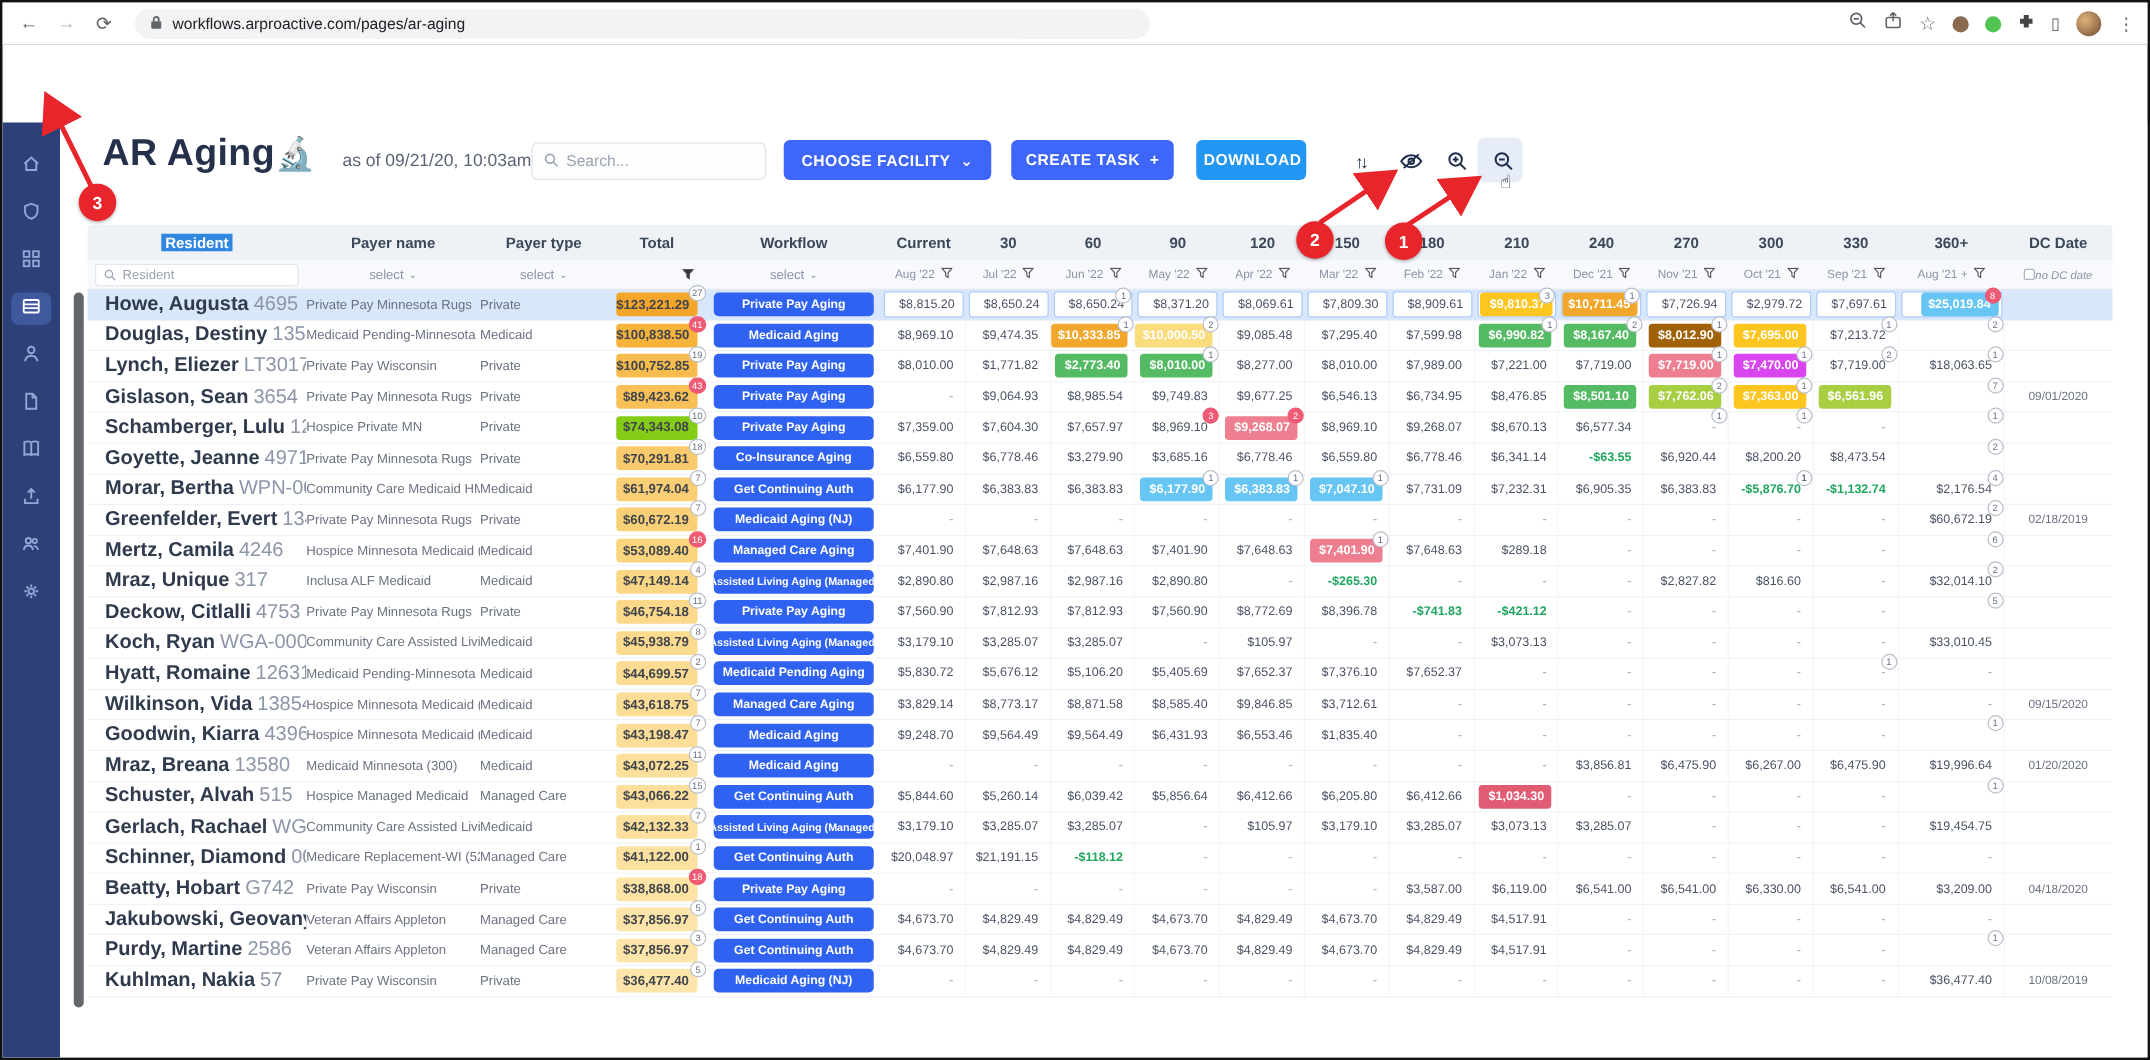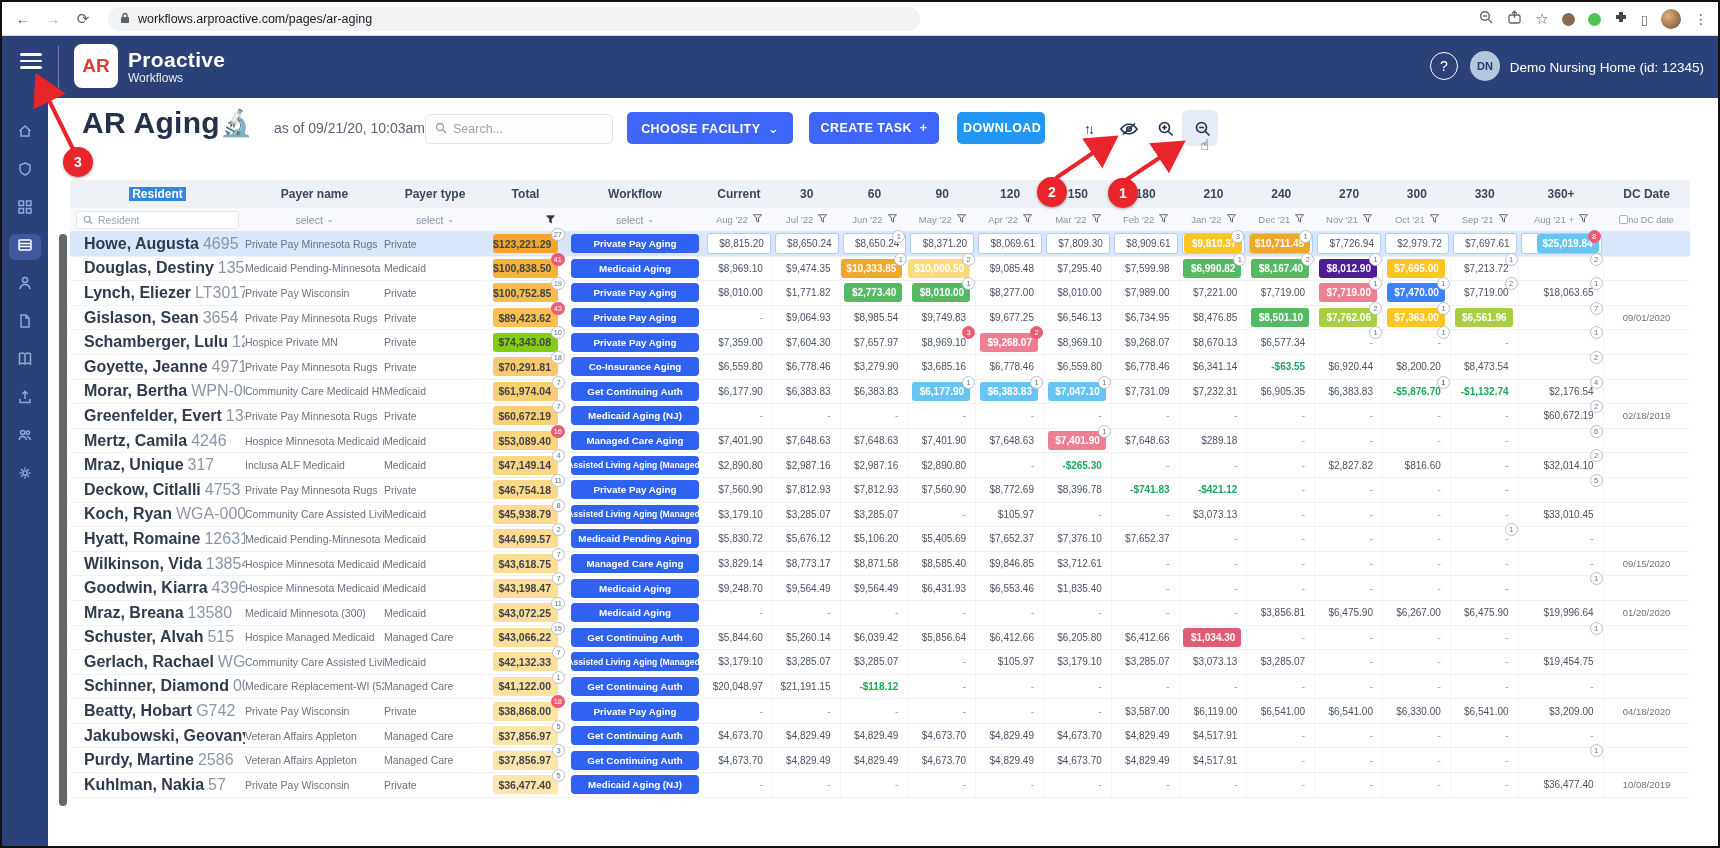--- a/index.html
+++ b/index.html
@@ -56,21 +56,21 @@
   .tablewrap{position:absolute;left:22px;top:82px;}
   .thead,.tfilter,.trow{display:grid;}
   .thead{background:#eef1f6;height:28px;align-items:center;border-radius:3px 3px 0 0;}
   .thead .hc{font-size:12px;font-weight:bold;color:#3c4858;text-align:center;cursor:pointer;}
   .selmark{background:#3186e0;color:#fff;padding:0 3px;}
   .tfilter{background:#f7f9fc;height:24px;align-items:center;border-bottom:1px solid #e4e9f0;}
   .fsearch{margin:0 6px;height:18px;background:#fff;border:1px solid #e2e7ee;border-radius:3px;display:flex;align-items:center;gap:5px;padding:0 6px;color:#9aa3b2;font-size:10.5px;}
   .fsel{display:flex;align-items:center;justify-content:center;gap:4px;color:#8a94a6;font-size:10.5px;cursor:pointer;}
   .ffun{display:flex;align-items:center;justify-content:flex-end;padding-right:10px;cursor:pointer;}
   .fmon{display:flex;align-items:center;justify-content:center;gap:5px;color:#8a94a6;font-size:9.5px;white-space:nowrap;cursor:pointer;}
-  .fdc{display:flex;align-items:center;justify-content:center;gap:0;color:#8a94a6;font-size:9px;cursor:pointer;}
+  .fdc{display:flex;align-items:center;justify-content:center;gap:0;color:#8a94a6;font-size:9px;cursor:pointer;font-style:italic;}
   .fdc .cb{width:9px;height:9px;border:1px solid #aab2bf;border-radius:2px;background:#fff;}
   .trow{height:24.6px;align-items:center;border-bottom:1px solid #eef1f5;background:#fff;cursor:pointer;}
   .trow.sel{background:#d9e7fd;}
   .cell{position:relative;height:100%;display:flex;align-items:center;}
   .c-res{padding-left:14px;font-size:16px;color:#2f3a4d;white-space:nowrap;overflow:hidden;}
   .c-res b{font-weight:bold;}
   .c-res span.rid{color:#8c96a8;margin-left:4px;font-weight:normal;}
   .c-txt{font-size:10.5px;color:#6b7280;white-space:nowrap;overflow:hidden;}
   .totpill{flex:1;margin:0 7px;height:19px;border-radius:3px;display:flex;align-items:center;justify-content:flex-end;padding-right:7px;font-size:10.5px;color:#413push;color:#40444b;font-weight:bold;}
   .wfpill{flex:1;margin:0 6px;height:19px;border-radius:4px;background:#2f62f0;color:#fff;font-weight:bold;font-size:9.8px;display:flex;align-items:center;justify-content:center;white-space:nowrap;overflow:hidden;}
@@ -124,38 +124,20 @@
       <span class="extdot" style="background:#53c353"></span>
       <span><svg width="14" height="14" viewBox="0 0 14 14">
             <path d="M5 2h4v3h3v4h-3v3H5v-3H2V5h3z" fill="#444"></path>
           </svg></span>
       <span style="color:#5f6368;font-size:13px">▯</span>
       <span class="avatar-b"></span>
       <span style="color:#5f6368;font-size:14px">⋮</span>
     </div>
   </div>
 
-  <div class="appbar">
-    <div class="burger">
-        <i></i>
-        <i></i>
-        <i></i>
-      </div>
-    <div class="vsep"></div>
-    <div class="brand">
-      <div class="mark">AR</div>
-      <div class="bt">
-        <div class="t1">Proactive</div>
-        <div class="t2">Workflows</div>
-      </div>
-    </div>
-    <div class="help">?</div>
-    <div class="uavatar">DN</div>
-    <div class="uname">Demo Nursing Home (id: 12345)</div>
-  </div>
 
   <div class="sidebar">
     <div class="sbit">
         <span><svg width="16" height="16" viewBox="0 0 16 16">
             <path d="M2.5 8l5.5-5 5.5 5M4 7v6h8V7"></path>
           </svg></span>
       </div>
     <div class="sbit">
         <span><svg width="16" height="16" viewBox="0 0 16 16">
             <path d="M8 2l5 2v4c0 3-2.2 5-5 6-2.8-1-5-3-5-6V4z"></path>
@@ -445,21 +427,21 @@
             <div class="cell c-num">$7,599.98</div>
             <div class="cell c-num">
               <span class="npill" style="background:#55ba64">$6,990.82</span>
               <span class="bdg">1</span>
             </div>
             <div class="cell c-num">
               <span class="npill" style="background:#55ba64">$8,167.40</span>
               <span class="bdg">2</span>
             </div>
             <div class="cell c-num">
-              <span class="npill" style="background:#4c1d95">$8,012.90</span>
+              <span class="npill" style="background:#a16207">$8,012.90</span>
               <span class="bdg">1</span>
             </div>
             <div class="cell c-num">
               <span class="npill" style="background:#fdc520">$7,695.00</span>
             </div>
             <div class="cell c-num">$7,213.72<span class="bdg">1</span></div>
             <div class="cell c-num">
               <span class="bdg">2</span>
             </div>
             <div class="cell c-dc"></div>
@@ -490,21 +472,21 @@
             <div class="cell c-num">$8,277.00</div>
             <div class="cell c-num">$8,010.00</div>
             <div class="cell c-num">$7,989.00</div>
             <div class="cell c-num">$7,221.00</div>
             <div class="cell c-num">$7,719.00</div>
             <div class="cell c-num">
               <span class="npill" style="background:#ee7f90">$7,719.00</span>
               <span class="bdg">1</span>
             </div>
             <div class="cell c-num">
-              <span class="npill" style="background:#3b82f6">$7,470.00</span>
+              <span class="npill" style="background:#d946ef">$7,470.00</span>
               <span class="bdg">1</span>
             </div>
             <div class="cell c-num">$7,719.00<span class="bdg">2</span></div>
             <div class="cell c-num">$18,063.65<span class="bdg">1</span></div>
             <div class="cell c-dc"></div>
           </div>
           <div class="trow" style="grid-template-columns: 175px 139px 102px 79px 140px 67.8px 67.8px 67.8px 67.8px 67.8px 67.8px 67.8px 67.8px 67.8px 67.8px 67.8px 67.8px 85px 86px;">
             <div class="cell c-res">
               <b>Gislason, Sean</b>
               <span class="rid">3654</span>

